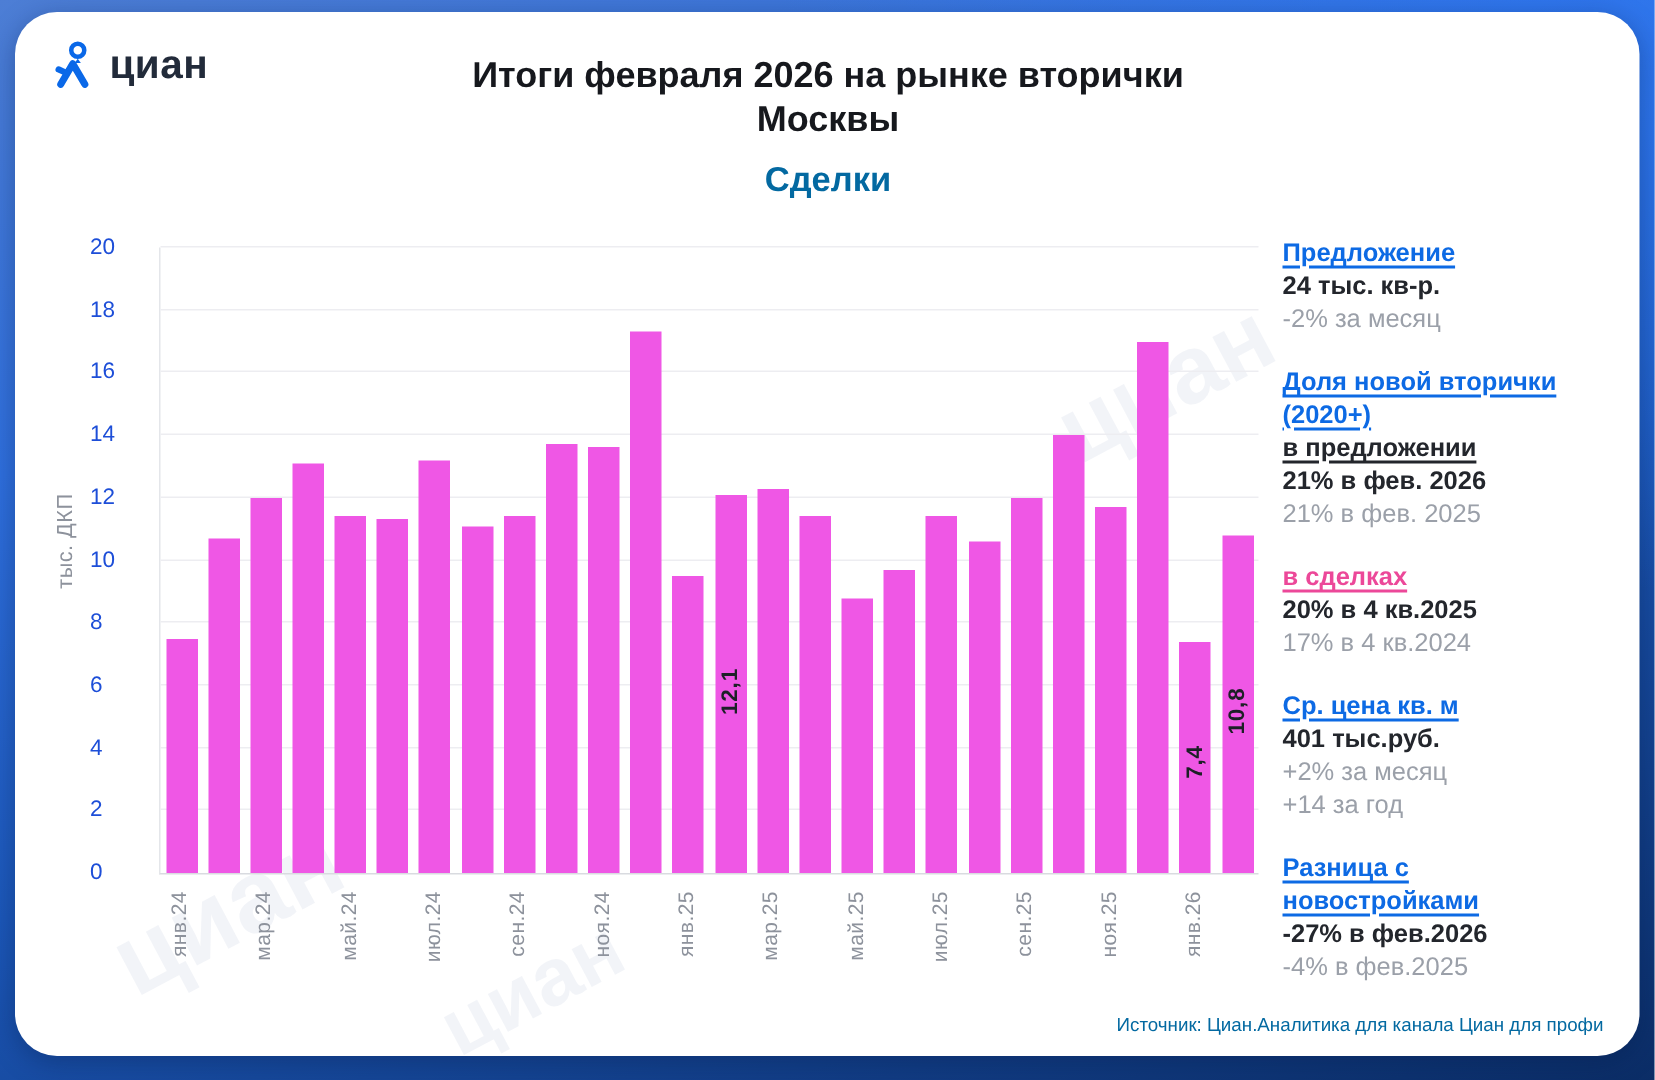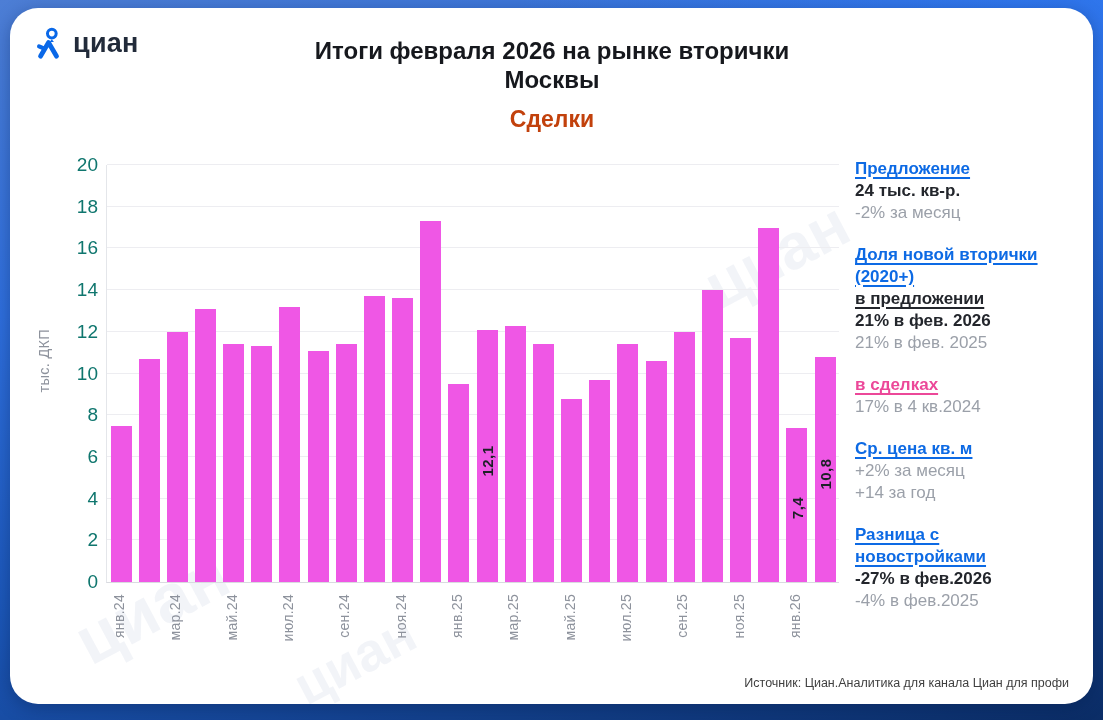--- a/index.html
+++ b/index.html
@@ -18,53 +18,53 @@
   }
   
   .wm{position:absolute;font-weight:700;color:rgba(150,165,195,.12);
       transform:rotate(-28deg);pointer-events:none;user-select:none;}
   
   .logo{position:absolute;left:22px;top:18px;display:flex;align-items:center;gap:7px;}
   .logo-text{font-size:27px;font-weight:700;color:#222b3a;letter-spacing:.3px;}
   
   .title{position:absolute;left:180px;top:28px;width:724px;text-align:center;
          font-weight:700;font-size:24px;line-height:29px;color:#16181d;}
-  .subtitle{margin-top:12px;font-size:23px;line-height:26px;font-weight:700;color:#c2410c;}
+  .subtitle{margin-top:12px;font-size:23px;line-height:26px;font-weight:700;color:#0369a1;}
   
   .plot{position:absolute;left:96px;top:157px;width:732px;height:417px;
         border-left:1px solid #e4e6ea;border-bottom:1px solid #d9dbe0;}
   .gridline{position:absolute;left:0;width:100%;height:1px;background:#ededf1;}
   .bar{position:absolute;bottom:0;width:21px;background:#ef57e5;}
   .bar-label{position:absolute;left:50%;top:52%;
              transform:translate(-50%,-50%) rotate(180deg);
              writing-mode:vertical-rl;font-size:15px;font-weight:700;color:#1c2026;
              letter-spacing:.5px;white-space:nowrap;}
   .yticks{position:absolute;left:50px;top:157px;width:38px;height:417px;}
-  .ytick{position:absolute;right:0;width:38px;text-align:right;
-         font-size:19px;color:#0f766e;line-height:18px;}
+  .ytick{position:absolute;right:0;width:38px;
+         font-size:15px;color:#1d4ed8;line-height:18px;}
   .ylabel{position:absolute;left:26px;top:288px;height:130px;display:flex;
           align-items:center;justify-content:center;}
   .vtext{writing-mode:vertical-rl;transform:rotate(180deg);white-space:nowrap;}
   .ylabel .vtext{font-size:14.5px;color:#8d929c;letter-spacing:.3px;}
   .xticks{position:absolute;left:96px;top:584px;width:732px;height:78px;}
   .xtick{position:absolute;top:2px;font-size:14px;color:#8d929c;letter-spacing:.3px;}
   
   .sidebar{position:absolute;left:845px;top:150px;width:205px;}
   .section{margin-bottom:20px;}
   .s-head{font-size:17px;font-weight:700;line-height:22px;
           text-decoration:underline;text-underline-offset:3px;text-decoration-thickness:1.5px;}
   .s-head.blue{color:#0d6ae4;}
   .s-head.dark{color:#ec4899;}
   .line{font-size:17px;line-height:22px;}
   .line.bold{color:#23262c;font-weight:700;}
   .line.gray{color:#9ba0a9;font-weight:400;}
   .line.subhead{color:#23262c;font-weight:700;text-decoration:underline;
                 text-underline-offset:3px;text-decoration-thickness:1.5px;}
   
-  .source{position:absolute;right:24px;bottom:14px;font-size:12.5px;color:#404040;}
+  .source{position:absolute;right:24px;bottom:14px;font-size:12.5px;color:#0369a1;}
 </style>
 </head>
 <body>
 
 <div class="card">
 
   <div class="wm" style="left:60px;top:560px;font-size:68px;">циан</div>
   <div class="wm" style="left:690px;top:210px;font-size:64px;">циан</div>
   <div class="wm" style="left:280px;top:620px;font-size:54px;">циан</div>
 
@@ -170,24 +170,26 @@
         <div class="line gray">-2% за месяц</div>
       </div>
       <div class="section">
         <div class="s-head blue">Доля новой вторички (2020+)</div>
         <div class="line subhead">в предложении</div>
         <div class="line bold">21% в фев. 2026</div>
         <div class="line gray">21% в фев. 2025</div>
       </div>
       <div class="section">
         <div class="s-head dark">в сделках</div>
+        <div class="line bold">20% в 4 кв.2025</div>
         <div class="line gray">17% в 4 кв.2024</div>
       </div>
       <div class="section">
         <div class="s-head blue">Ср. цена кв. м</div>
+        <div class="line bold">401 тыс.руб.</div>
         <div class="line gray">+2% за месяц</div>
         <div class="line gray">+14 за год</div>
       </div>
       <div class="section">
         <div class="s-head blue">Разница с новостройками</div>
         <div class="line bold">-27% в фев.2026</div>
         <div class="line gray">-4% в фев.2025</div>
       </div>
     </div>
 

